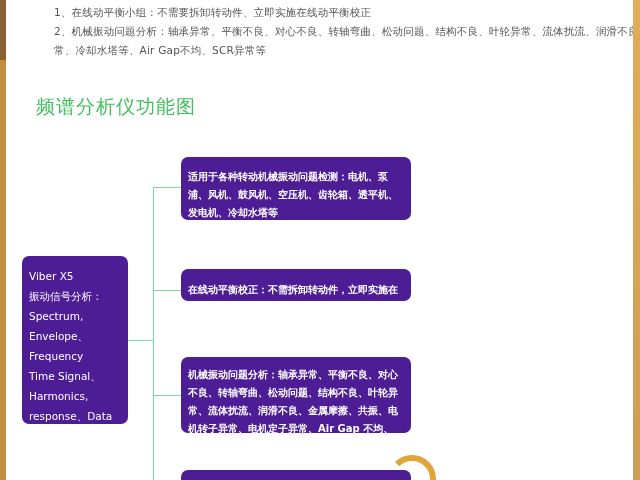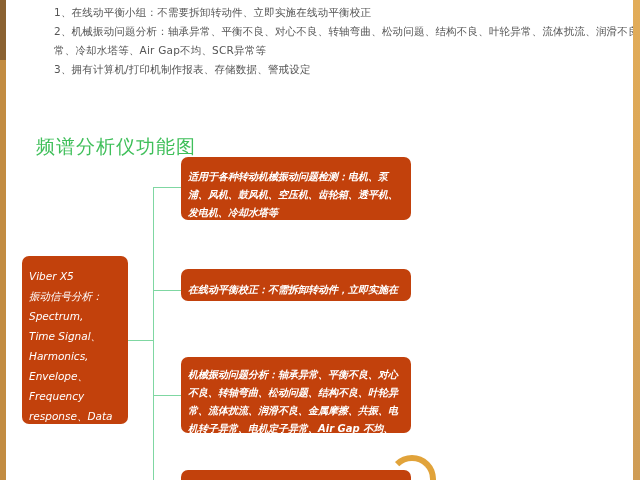--- a/index.html
+++ b/index.html
@@ -3,57 +3,56 @@
   <meta charset="utf-8">
   <style>
     * { box-sizing: border-box; margin: 0; padding: 0; }
     html, body { width: 640px; height: 480px; overflow: hidden; background: #ffffff; }
     body { position: relative; font-family: "DejaVu Sans", "Liberation Sans", sans-serif; }
     .edge-left { position: absolute; left: 0; top: 0; width: 6px; height: 480px; background: #c28c42; }
     .edge-left-dark { position: absolute; left: 0; top: 0; width: 6px; height: 60px; background: #8a6232; }
     .edge-right { position: absolute; left: 633px; top: 0; width: 7px; height: 480px; background: linear-gradient(#e2ac58, #cf9c55); }
     .intro { position: absolute; left: 6px; top: 3px; width: 627px; font-size: 10.5px; color: #555; line-height: 19px; white-space: nowrap; overflow: hidden; letter-spacing: 0.2px; }
     .intro div { height: 19px; overflow: hidden; margin-left: 48px; }
-    .title { position: absolute; left: 36px; top: 94px; font-size: 19px; color: #3fbf5a; letter-spacing: 1px; margin-top: 40px; }
-    .box { position: absolute; background: #c2410c; border-radius: 7px; color: #ffffff; font-size: 10px; line-height: 18px; padding: 8px 8px; font-weight: bold; font-style: italic; }
+    .title { position: absolute; left: 36px; top: 94px; font-size: 19px; color: #3fbf5a; letter-spacing: 1px; }
+    .box { position: absolute; background: #4c1d95; border-radius: 7px; color: #ffffff; font-size: 10px; line-height: 18px; padding: 8px 8px; font-weight: bold; }
     .root { left: 22px; top: 256px; width: 106px; height: 168px; font-weight: normal; font-size: 10.5px; line-height: 20px; padding: 10px 7px; }
     .b1 { left: 181px; top: 157px; width: 230px; height: 63px; padding: 11px 7px; }
     .b2 { left: 181px; top: 269px; width: 230px; height: 32px; padding: 12px 7px; }
     .b3 { left: 181px; top: 357px; width: 230px; height: 76px; padding: 9px 7px; }
     .b4 { left: 181px; top: 470px; width: 230px; height: 30px; }
     .line { position: absolute; background: #7fd7a2; }
     .swirl { position: absolute; left: 388px; top: 455px; width: 48px; height: 48px; border-radius: 50%; border: 6px solid #e1a33a; border-left-color: transparent; border-bottom-color: transparent; }
   </style>
 </head>
 <body>
 
 <div class="edge-left"></div>
 <div class="edge-left-dark"></div>
 <div class="edge-right"></div>
 
 <div class="intro">
   <div>1、在线动平衡小组：不需要拆卸转动件、立即实施在线动平衡校正</div>
   <div>2、机械振动问题分析：轴承异常、平衡不良、对心不良、转轴弯曲、松动问题、结构不良、叶轮异常、流体扰流、润滑不良、金属摩擦、共振、电机转子异</div>
   <div>常、冷却水塔等、Air Gap不均、SCR异常等</div>
-  <div>3、拥有计算机/打印机制作报表、存储数据、警戒设定</div>
 </div>
 
 <div class="title">频谱分析仪功能图</div>
 
 <div class="line" style="left:128px; top:340px; width:25px; height:1px;"></div>
 <div class="line" style="left:153px; top:187px; width:1px; height:293px;"></div>
 <div class="line" style="left:153px; top:187px; width:28px; height:1px;"></div>
 <div class="line" style="left:153px; top:290px; width:28px; height:1px;"></div>
 <div class="line" style="left:153px; top:395px; width:28px; height:1px;"></div>
 
 <div class="box root">
   <div>Viber X5</div>
   <div>振动信号分析：Spectrum,</div>
+  <div>Envelope、Frequency</div>
   <div>Time Signal、Harmonics,</div>
-  <div>Envelope、Frequency</div>
   <div>response、Data logger,</div>
   <div>Overall Value、Bearing</div>
 
 </div>
 
 <div class="box b1">适用于各种转动机械振动问题检测：电机、泵浦、风机、鼓风机、空压机、齿轮箱、透平机、发电机、冷却水塔等</div>
 <div class="box b2">在线动平衡校正：不需拆卸转动件，立即实施在线动平衡校正</div>
 <div class="box b3">机械振动问题分析：轴承异常、平衡不良、对心不良、转轴弯曲、松动问题、结构不良、叶轮异常、流体扰流、润滑不良、金属摩擦、共振、电机转子异常、电机定子异常、Air Gap 不均、SCR 异常等</div>
 <div class="box b4"></div>
 

